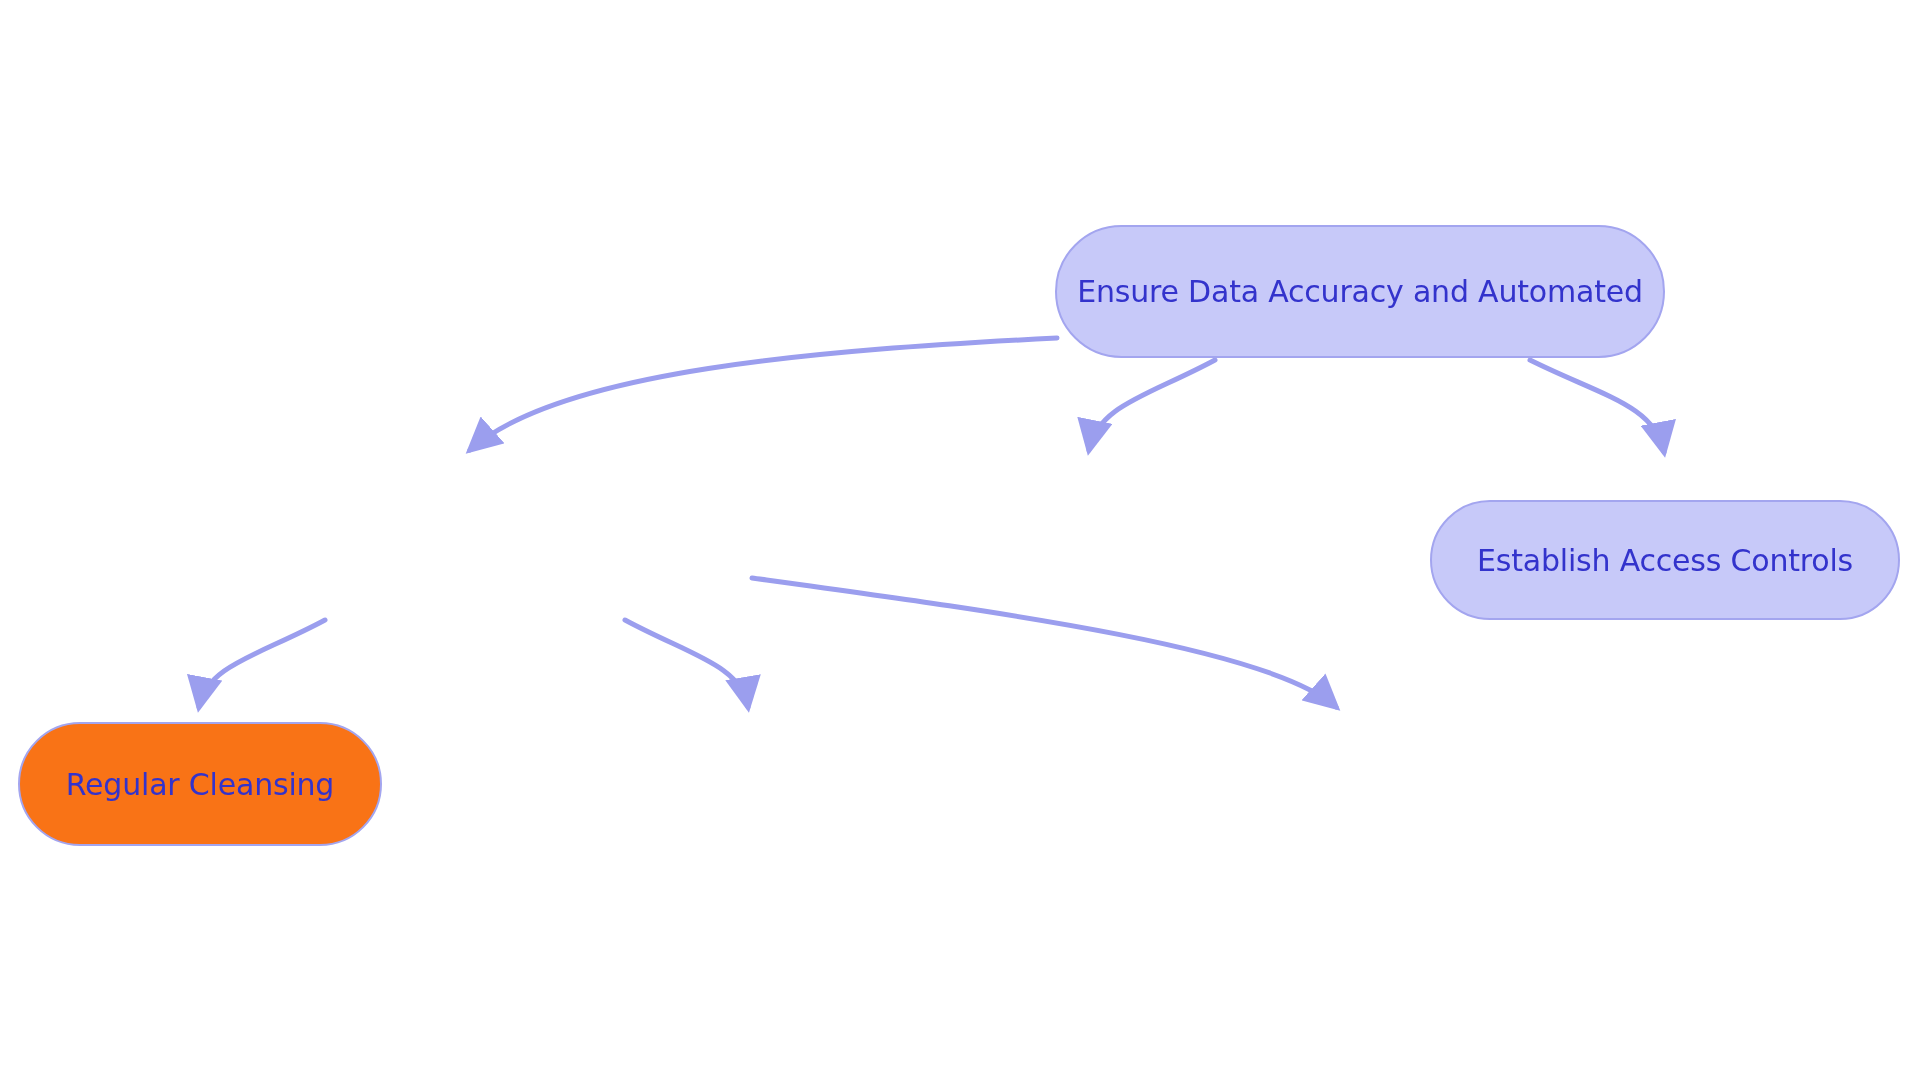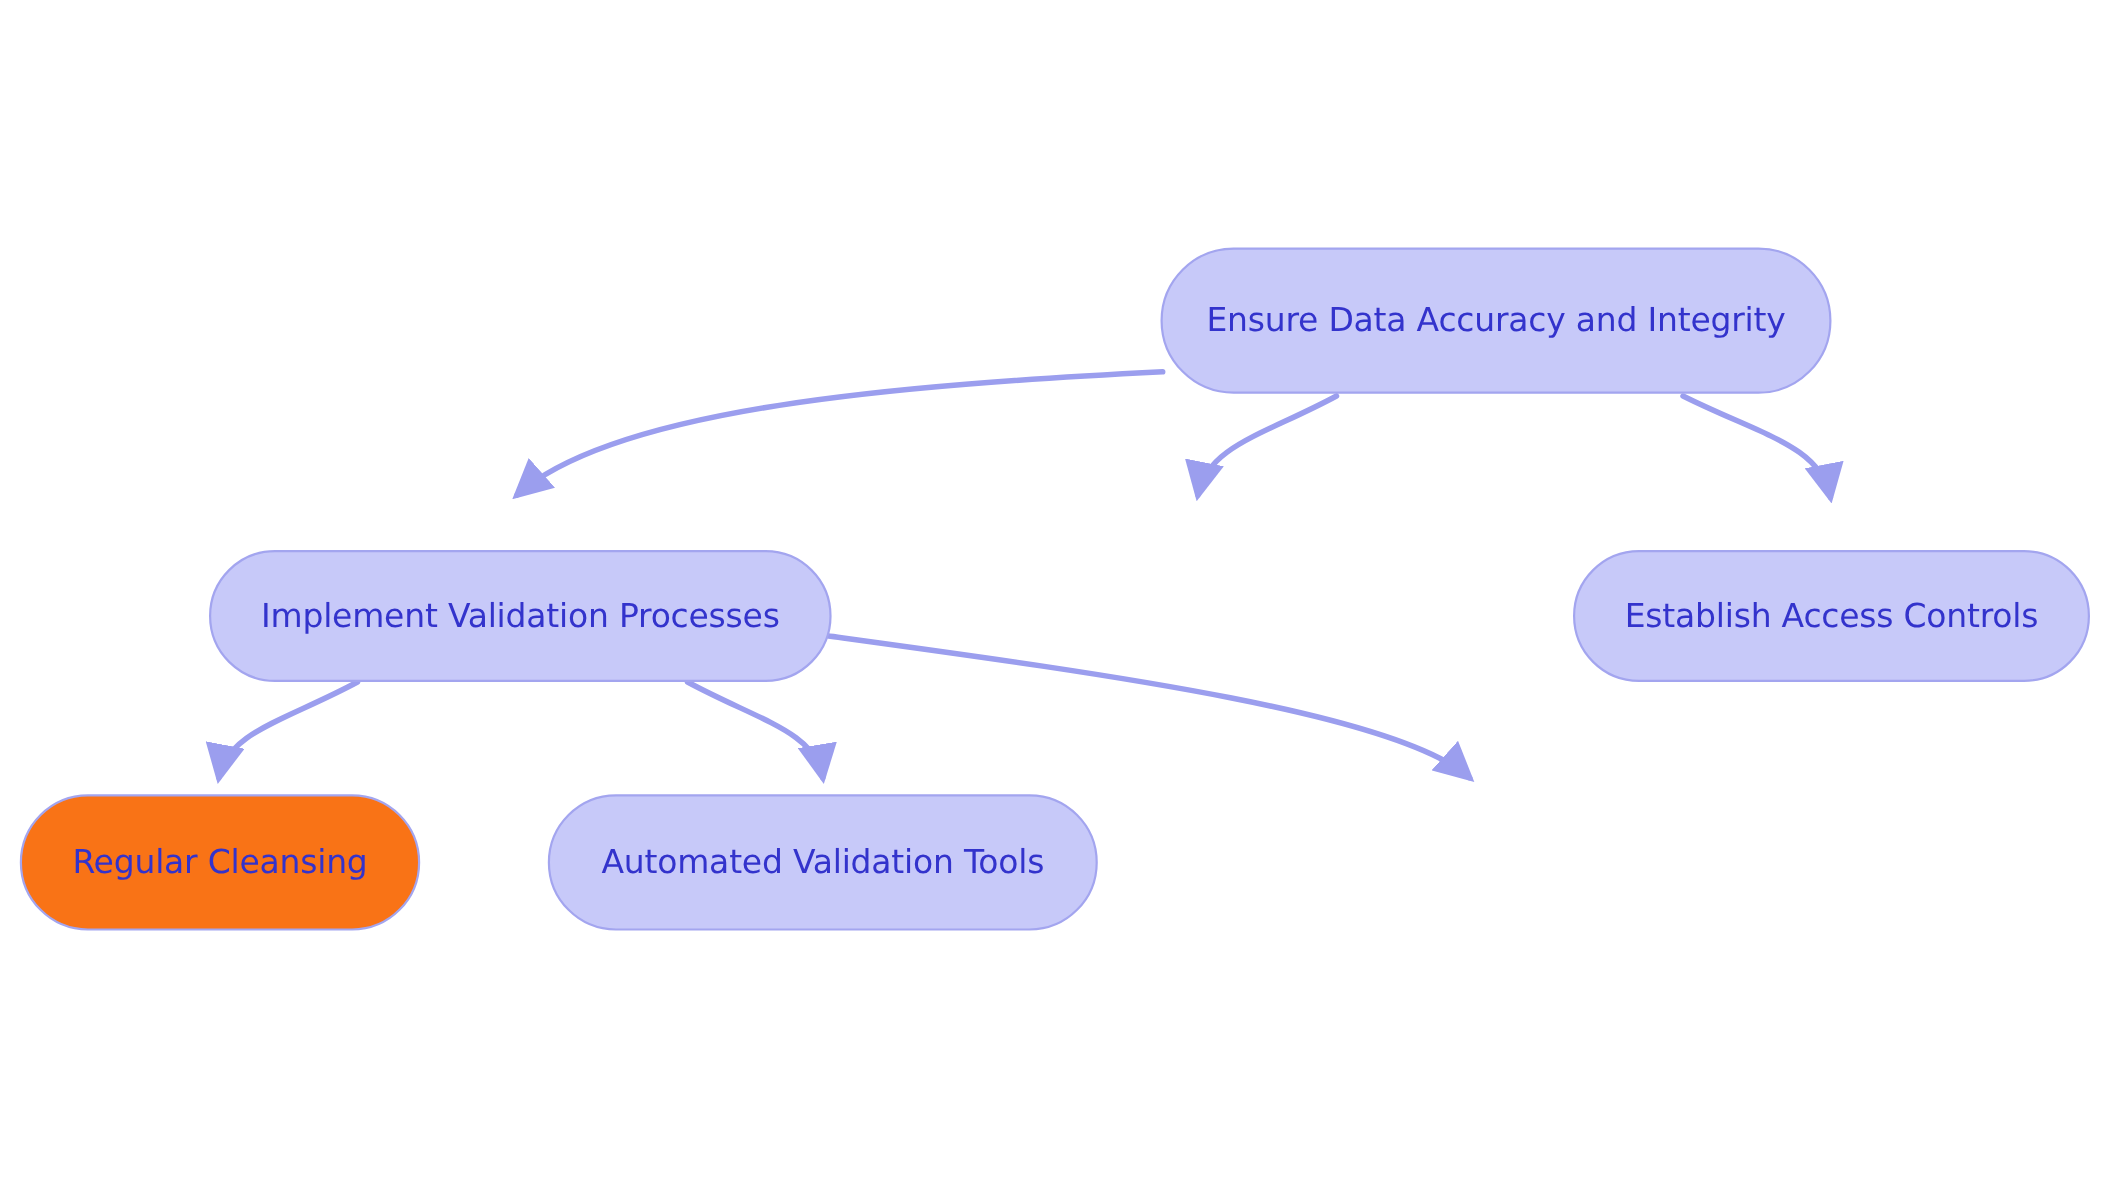--- a/index.html
+++ b/index.html
@@ -70,34 +70,28 @@
 
       <path d="M 325 620 C 260 655, 207 665, 199 707" marker-end="url(#arrow)" stroke="#9b9eee"></path>
 
       <path d="M 625 620 C 690 655, 741 665, 748 707" marker-end="url(#arrow)" stroke="#9b9eee"></path>
 
       <path d="M 752 578 C 1000 612, 1270 648, 1336 707" marker-end="url(#arrow)" stroke="#9b9eee"></path>
     </g>
   </svg>
 
   <div class="node" style="left: 1055px; top: 225px; width: 610px; height: 133px; border-radius: 66.5px; background: rgb(199, 201, 249); border-color: rgb(163, 165, 239);">
-    <span class="node-label" style="font-size: 30px; color: rgb(51, 51, 204);">Ensure Data Accuracy and Integrity</span>
+    <span class="node-label" style="font-size: 30px; color: rgb(51, 51, 204);">Ensure Data Accuracy and Automated</span>
   </div>
 
-  <div class="node" style="left: 190px; top: 500px; width: 566px; height: 120px; border-radius: 60px; background: rgb(199, 201, 249); border-color: rgb(163, 165, 239);">
-    <span class="node-label" style="font-size: 30px; color: rgb(51, 51, 204);">Implement Validation Processes</span>
-  </div>
 
 
   <div class="node" style="left: 1430px; top: 500px; width: 470px; height: 120px; border-radius: 60px; background: rgb(199, 201, 249); border-color: rgb(163, 165, 239);">
     <span class="node-label" style="font-size: 30px; color: rgb(51, 51, 204);">Establish Access Controls</span>
   </div>
 
   <div class="node" style="left: 18px; top: 722px; width: 364px; height: 124px; border-radius: 62px; background: #f97316; border-color: rgb(163, 165, 239);">
     <span class="node-label" style="font-size: 30px; color: rgb(51, 51, 204);">Regular Cleansing</span>
   </div>
 
-  <div class="node" style="left: 498px; top: 722px; width: 500px; height: 124px; border-radius: 62px; background: rgb(199, 201, 249); border-color: rgb(163, 165, 239);">
-    <span class="node-label" style="font-size: 30px; color: rgb(51, 51, 204);">Automated Validation Tools</span>
-  </div>
 
 
 </div>
 
 </body></html>

